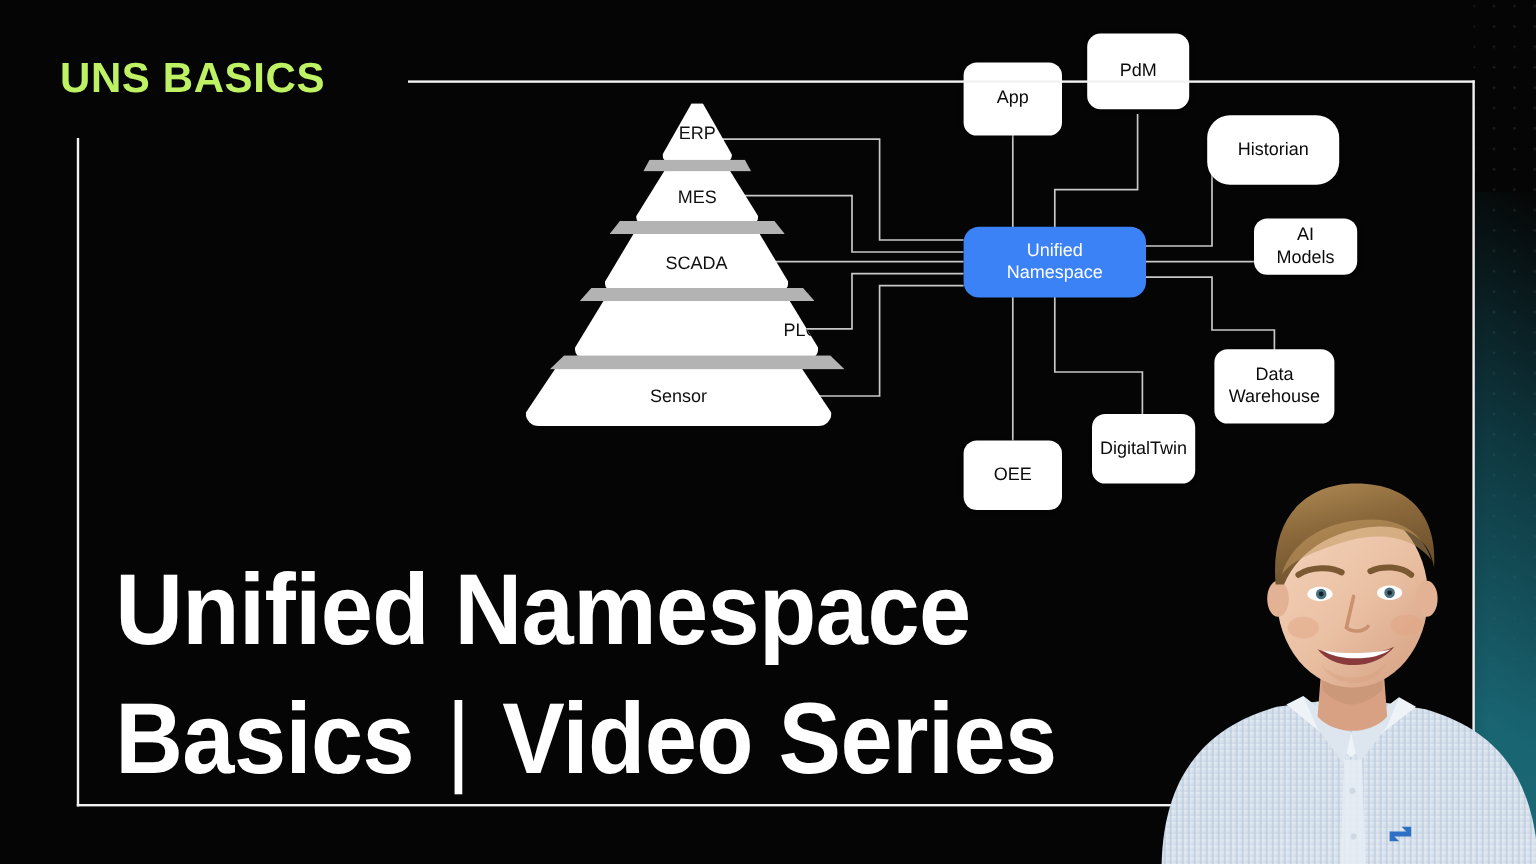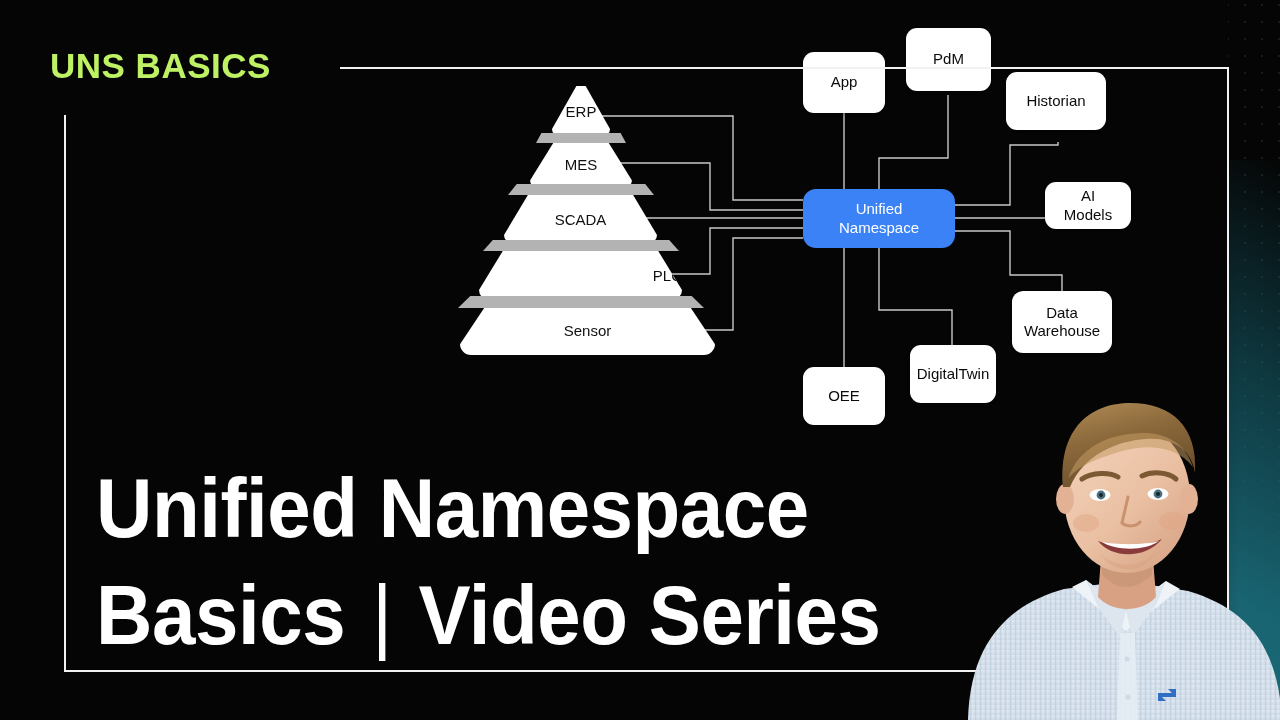--- a/index.html
+++ b/index.html
@@ -204,41 +204,41 @@
                 border-radius:9px;">
       <span class="tier-label">SCADA</span>
     </div>
 
     <div class="tier" style="left:443px;top:250px;width:203px;height:50px;
                 clip-path:polygon(12% 0%,88% 0%,100% 80%,100% 100%,0% 100%,0% 80%);
                 border-radius:10px;justify-content:flex-end;">
       <span class="tier-label">PLC</span>
     </div>
 
-    <div class="tier" style="left:424px;top:306px;width:255px;height:49px;
+    <div class="tier" style="left:402px;top:306px;width:255px;height:49px;
                 clip-path:polygon(10% 0%,90% 0%,100% 78%,100% 100%,0% 100%,0% 78%);
                 border-radius:11px;">
       <span class="tier-label">Sensor</span>
     </div>
   </div>
 
   <div class="node uns" style="left:803px;top:189px;width:152px;height:59px;flex-direction:column;">
     <span>Unified</span>
     <span>Namespace</span>
   </div>
 
   <div class="node" style="left:803px;top:10px;width:82px;height:61px;margin-top:42px;">
     <span>App</span>
   </div>
 
   <div class="node" style="left:906px;top:28px;width:85px;height:63px;">
     <span>PdM</span>
   </div>
 
-  <div class="node" style="left:1006px;top:72px;width:100px;height:58px;">
+  <div class="node" style="left:1006px;top:96px;width:110px;height:58px;border-radius:19px;">
     <span>Historian</span>
   </div>
 
   <div class="node" style="left:1045px;top:182px;width:86px;height:47px;flex-direction:column;">
     <span>AI</span>
     <span>Models</span>
   </div>
 
   <div class="node" style="left:1012px;top:291px;width:100px;height:62px;flex-direction:column;">
     <span>Data</span>

